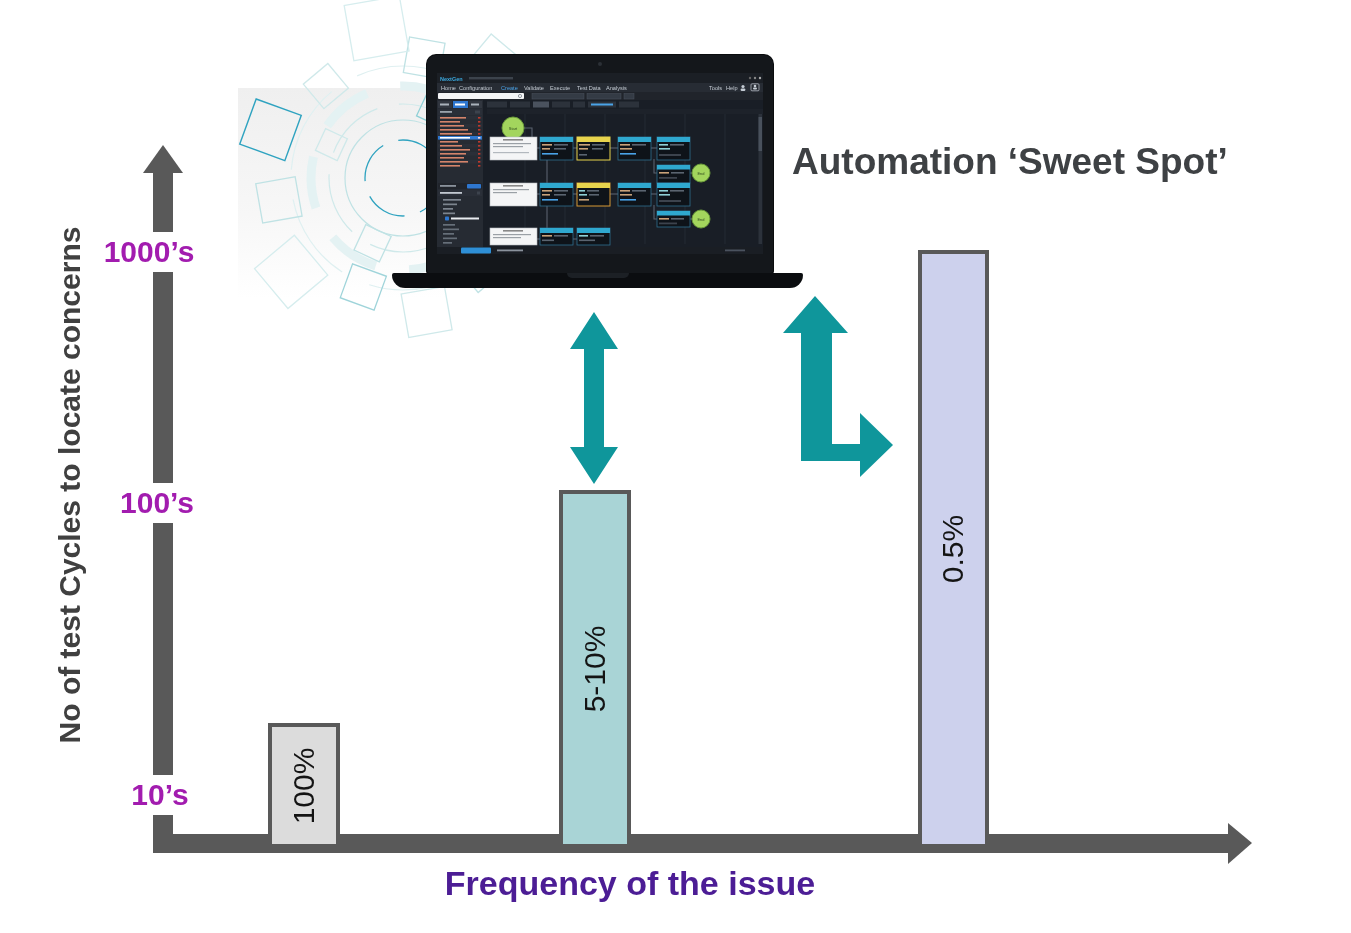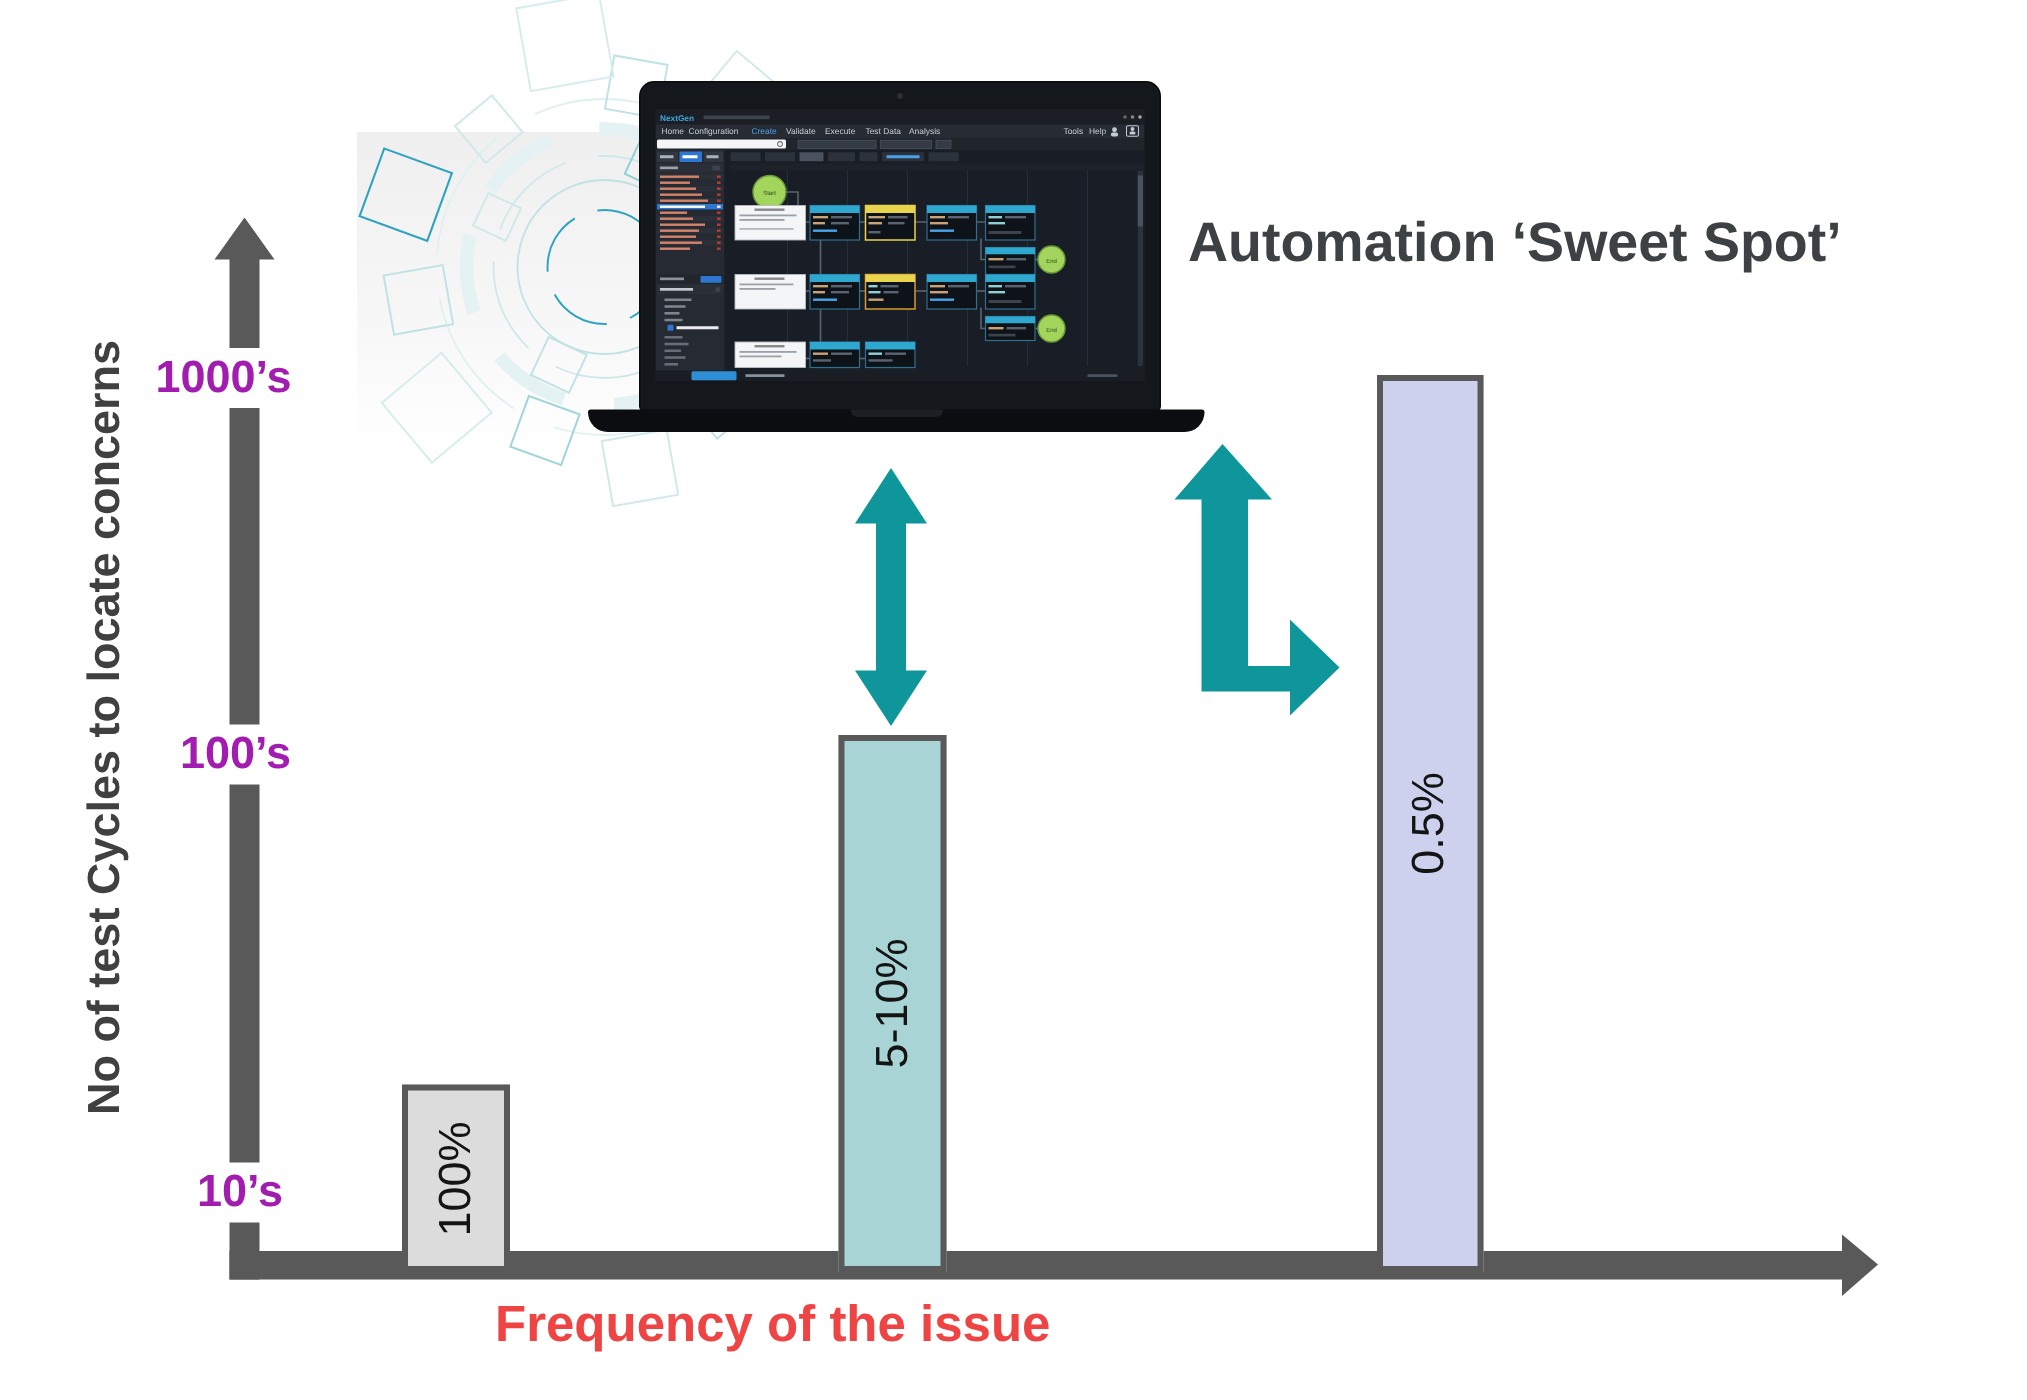--- a/index.html
+++ b/index.html
@@ -7,22 +7,22 @@
          font-family:"Liberation Sans", sans-serif;}
   .abs{position:absolute;}
 
   
   .ytick{position:absolute;transform:translate(-50%,-50%);background:#fff;
          padding:3px 7px;font-size:30px;font-weight:bold;color:#a21caf;white-space:nowrap;}
 
   
   .ylabel{position:absolute;left:70px;top:485px;transform:translate(-50%,-50%) rotate(-90deg);
           font-size:30px;font-weight:bold;color:#404040;white-space:nowrap;}
-  .xlabel{position:absolute;left:330px;top:864px;width:600px;
-          font-size:34px;font-weight:bold;color:#ef4444;}
+  .xlabel{position:absolute;left:330px;top:864px;width:600px;text-align:center;
+          font-size:34px;font-weight:bold;color:#4c1d95;}
   .charttitle{position:absolute;left:792px;top:141px;width:460px;
           font-size:37px;font-weight:bold;color:#3e4144;white-space:nowrap;}
 
   
   .bar{position:absolute;box-sizing:border-box;border:4px solid #595959;
        display:flex;align-items:center;justify-content:center;}
   .bar span{transform:rotate(-90deg);white-space:nowrap;font-size:30px;color:#141414;}
   #bar-100{left:268px;top:723px;width:72px;height:125px;background:#dcdcdc;}
   #bar-510{left:559px;top:490px;width:72px;height:358px;background:#a9d4d6;}
   #bar-05 {left:918px;top:250px;width:71px;height:598px;background:#cdd1ed;}

